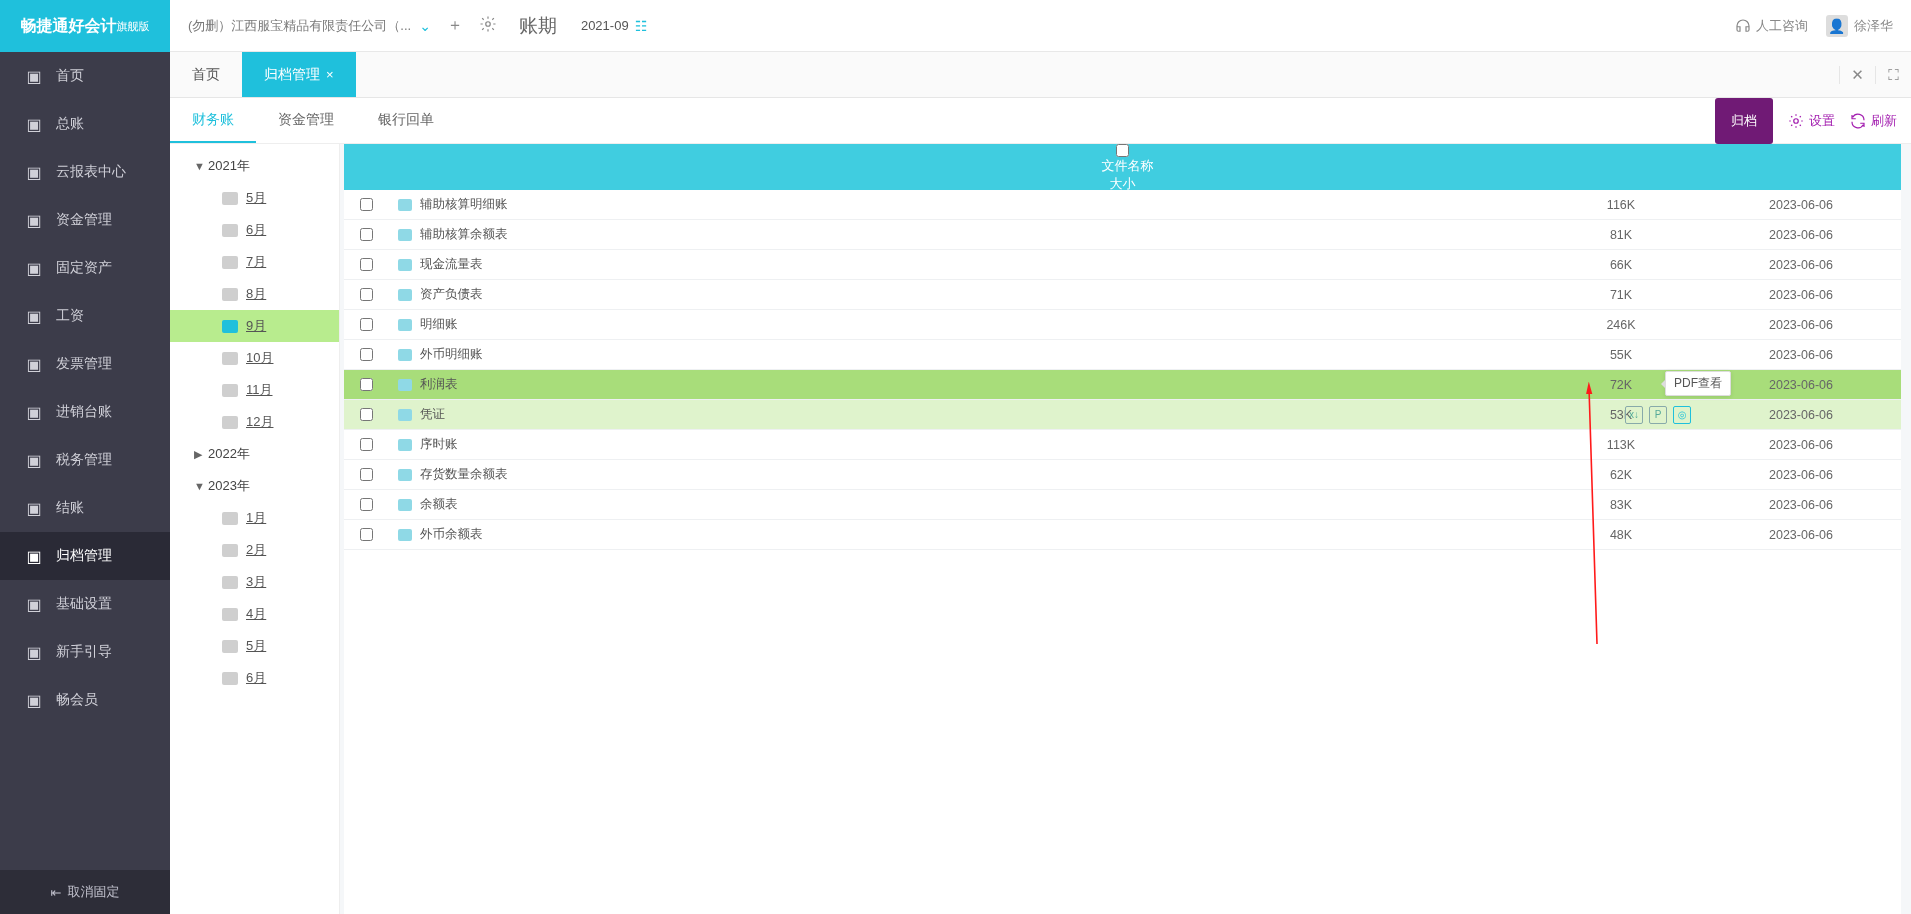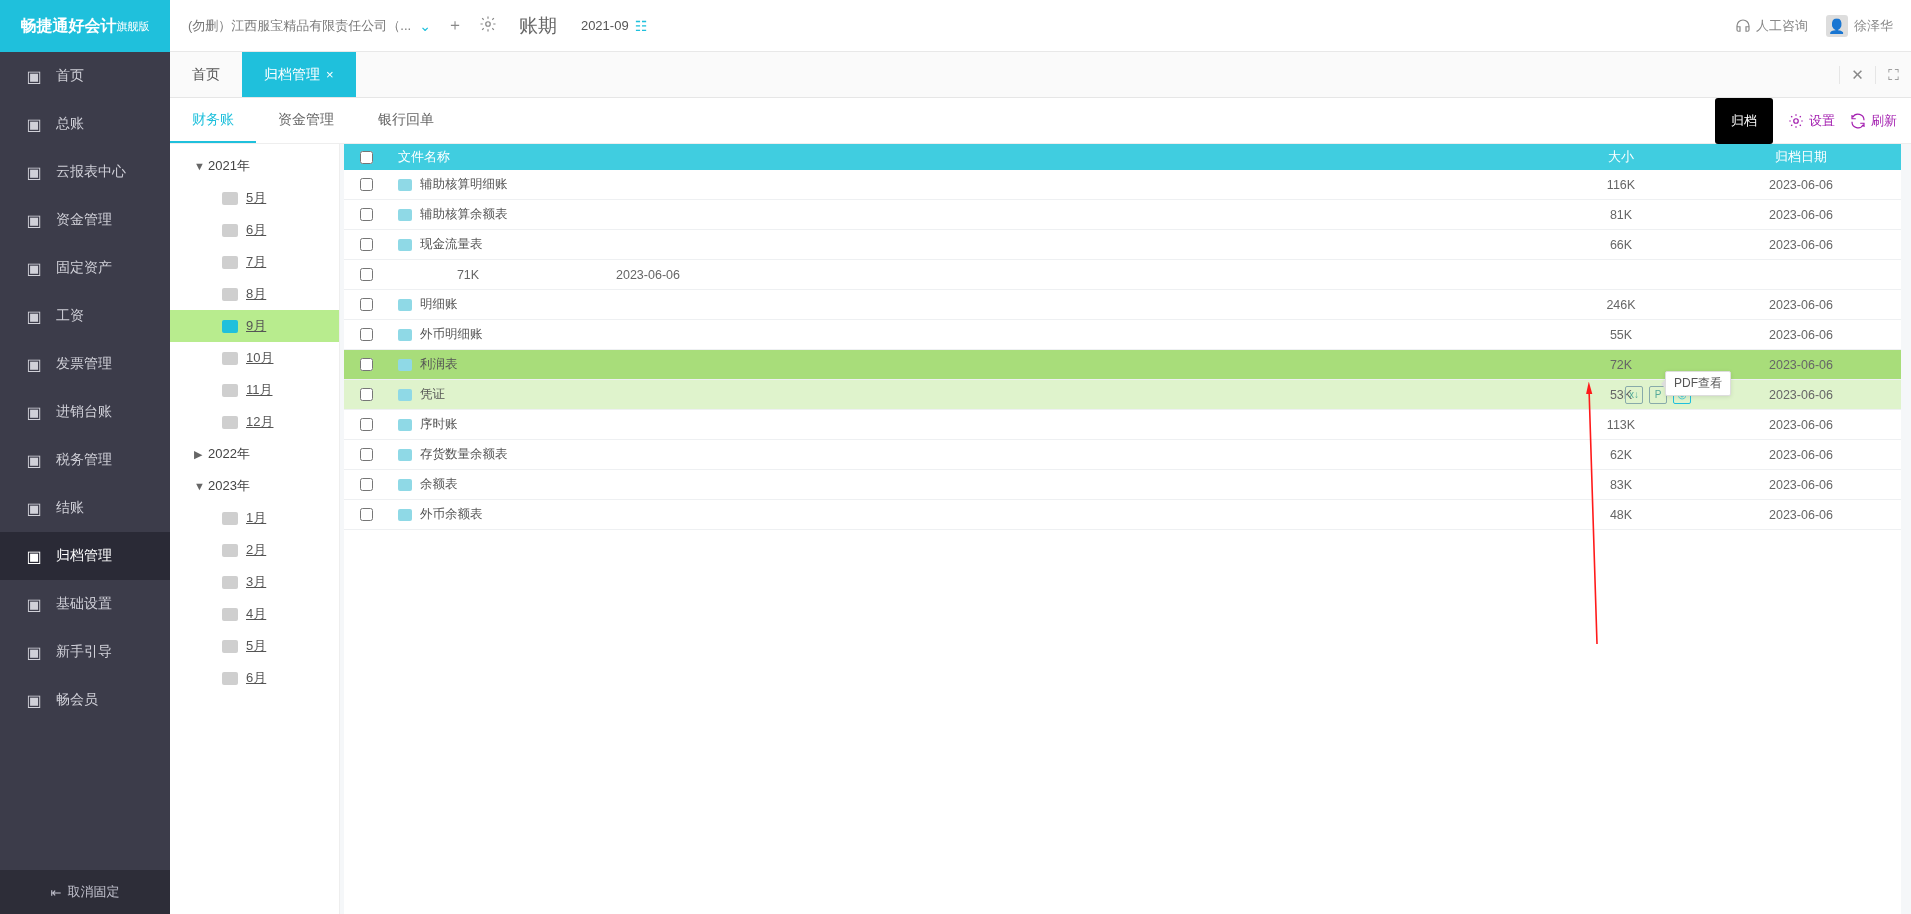--- a/index.html
+++ b/index.html
@@ -35,39 +35,39 @@
 .tsr-btn { width: 36px; display: flex; align-items: center; justify-content: center; border-left: 1px solid #e6e6e6; color: #888; cursor: pointer; font-size: 15px; }
 
 
 .content { position: absolute; left: 170px; top: 98px; right: 0; bottom: 0; background: #f5f7f9; }
 
 
 .subtab-row { height: 46px; background: #fff; border-bottom: 1px solid #eee; display: flex; align-items: stretch; padding: 0 14px 0 0; }
 .subtab { padding: 0 22px; display: flex; align-items: center; font-size: 14px; color: #666; cursor: pointer; border-bottom: 2px solid transparent; }
 .subtab.active { color: #1fc0dc; border-bottom-color: #1fc0dc; }
 .toolbar-right { margin-left: auto; display: flex; align-items: center; gap: 14px; }
-.btn-primary { background: #000000; color: #fff; padding: 14px 16px; border-radius: 3px; font-size: 13px; cursor: pointer; }
+.btn-primary { background: #701a75; color: #fff; padding: 14px 16px; border-radius: 3px; font-size: 13px; cursor: pointer; }
 .tool-link { color: #a21caf; font-size: 13px; cursor: pointer; display: flex; align-items: center; gap: 4px; }
 
 
 .main { display: flex; position: absolute; left: 0; top: 46px; right: 0; bottom: 0; }
 
 
 .tree { width: 170px; background: #fff; border-right: 1px solid #eee; overflow-y: auto; padding: 6px 0; }
 .tree-node { height: 32px; display: flex; align-items: center; font-size: 13px; color: #444; cursor: pointer; padding-left: 24px; }
 .tree-node.year { font-weight: 500; }
 .tree-node .caret { width: 14px; display: inline-block; color: #666; font-size: 11px; }
 .tree-month { padding-left: 52px; height: 32px; display: flex; align-items: center; font-size: 13px; color: #555; cursor: pointer; text-decoration: underline; }
 .tree-month .folder-ic { width: 16px; height: 13px; margin-right: 8px; background: #cfcfcf; border-radius: 2px; display: inline-block; position: relative; }
 .tree-month.selected { background: #b8ec8e; }
 .tree-month.selected .folder-ic { background: #1fc0dc; }
 
 
 .table-wrap { flex: 1; background: #fff; margin: 0 10px 0 4px; position: relative; }
-.thead { height: 26px; background: #40cde0; color: #fff; display: flex; align-items: center; font-size: 13px; }
+.thead { height: 46px; background: #40cde0; color: #fff; display: flex; align-items: center; font-size: 13px; flex-direction: column; }
 .th-check { width: 44px; display: flex; justify-content: center; }
 .th-name { flex: 1; padding-left: 10px; }
 .th-size { width: 160px; text-align: center; }
 .th-date { width: 200px; text-align: center; }
 .trow { height: 30px; border-bottom: 1px solid #eef0f2; display: flex; align-items: center; font-size: 12.5px; color: #555; position: relative; }
 .trow.selected { background: #a8dd7a; }
 .trow.hover { background: #dff3cc; }
 .td-check { width: 44px; display: flex; justify-content: center; }
 .td-name { flex: 1; padding-left: 10px; display: flex; align-items: center; }
 .td-name .file-ic { width: 14px; height: 12px; background: #8fd9e6; border-radius: 2px; margin-right: 8px; }
@@ -345,20 +345,24 @@
               <span>现金流量表</span>
             </div>
 
     <div class="td-size">66K</div>
     <div class="td-date">2023-06-06</div>
           </div>
           <div class="trow">
     <div class="td-check">
               <input type="checkbox" style="">
             </div>
+    <div class="td-name">
+              <span class="file-ic"></span>
+              <span>资产负债表</span>
+            </div>
 
     <div class="td-size">71K</div>
     <div class="td-date">2023-06-06</div>
           </div>
           <div class="trow">
     <div class="td-check">
               <input type="checkbox" style="">
             </div>
     <div class="td-name">
               <span class="file-ic"></span>

